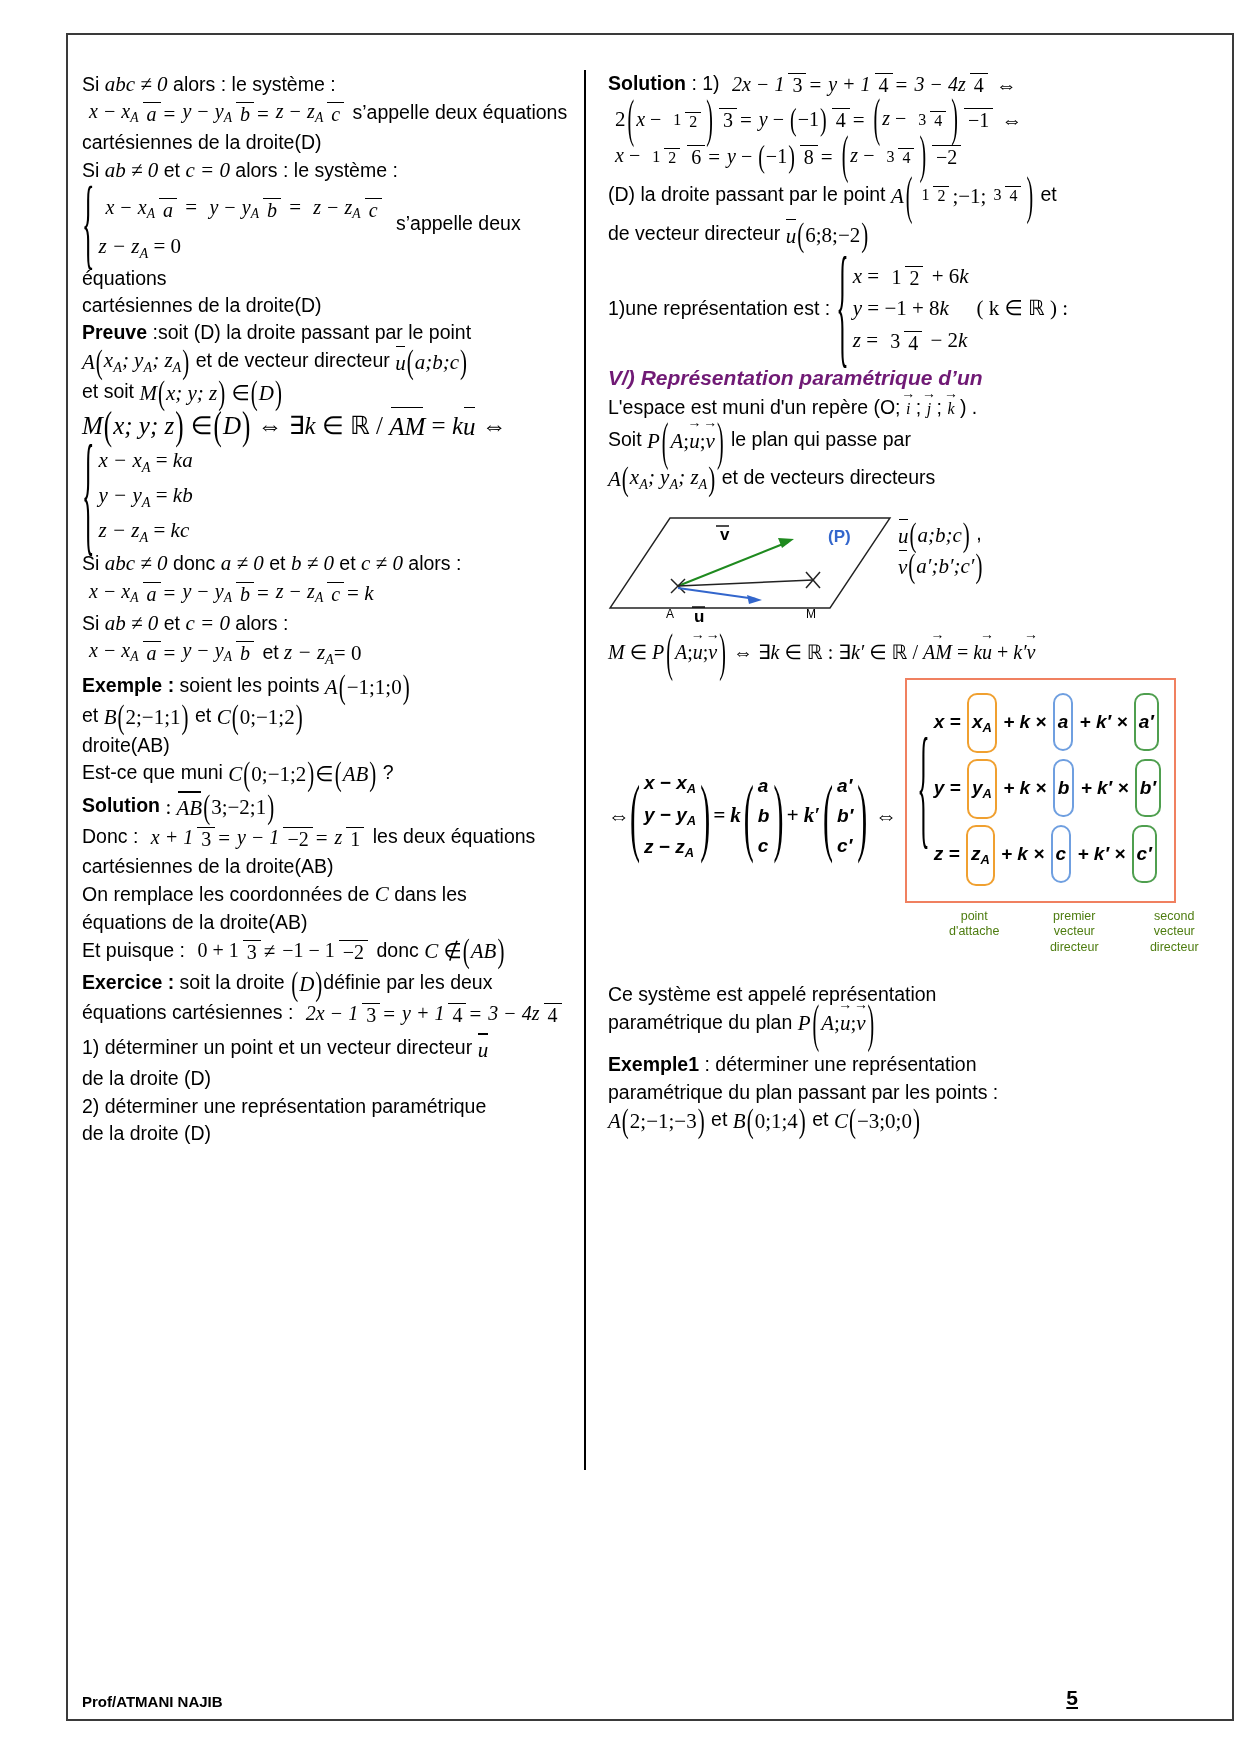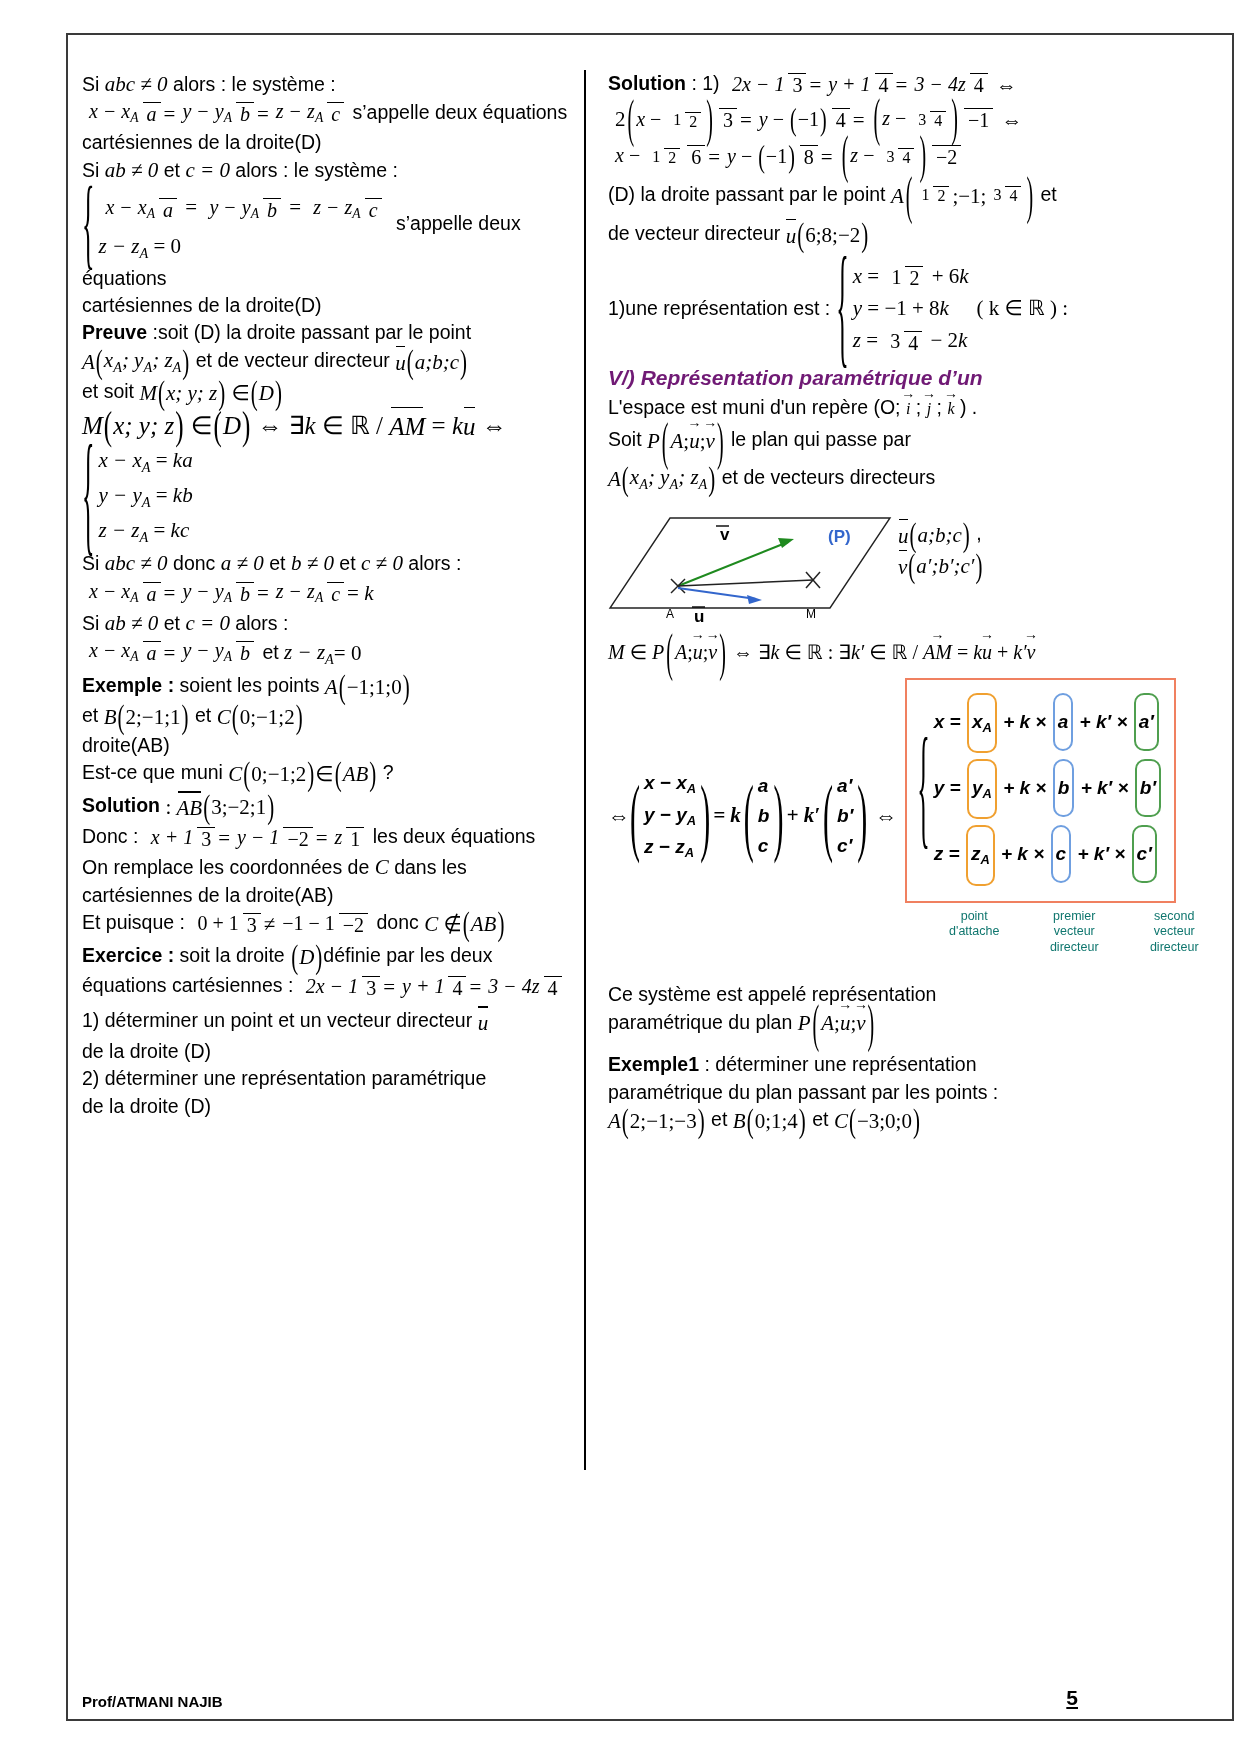--- a/index.html
+++ b/index.html
@@ -208,21 +208,21 @@
     border-radius:10px;
     margin:0 1px;
   }
   .hl-orange{border:2px solid #f0a030;}
   .hl-blue{border:2px solid #6f9fe0;}
   .hl-green{border:2px solid #4f9f4f;}
   .annot-row{
     display:flex;
     font-size:12.5px;
     font-family:"Liberation Sans", sans-serif;
-    color:#0f766e;
+    color:#4d7c0f;
     margin-top:6px;
     gap:22px;
     padding-left:30px;
     justify-content:center;
   }
   .annot-row div{text-align:center; line-height:1.25; width:78px;}
 
   .footer{
     position:absolute;
     left:52px; right:52px;
@@ -454,27 +454,28 @@
             </span>
           <span class="mn">=</span>
           <span class="frac">
               <span class="num it">z</span>
               <span class="den">1</span>
             </span>
         </span>
         <span>les deux équations</span>
       </div>
 
+      <div class="line">cartésiennes de la droite(AB)</div>
+
       <div class="line">
         <span>On remplace les coordonnées de</span>
         <span class="mi">C</span>
         <span>dans les</span>
       </div>
-
-      <div class="line">cartésiennes de la droite(AB)</div>
+      <div class="line">équations de la droite(AB)</div>
 
       <div class="line">
         <span>Et puisque :</span>
         <span class="math">
           <span class="frac">
               <span class="num">0 + 1</span>
               <span class="den">3</span>
             </span>
           <span class="mn">≠</span>
           <span class="frac">

